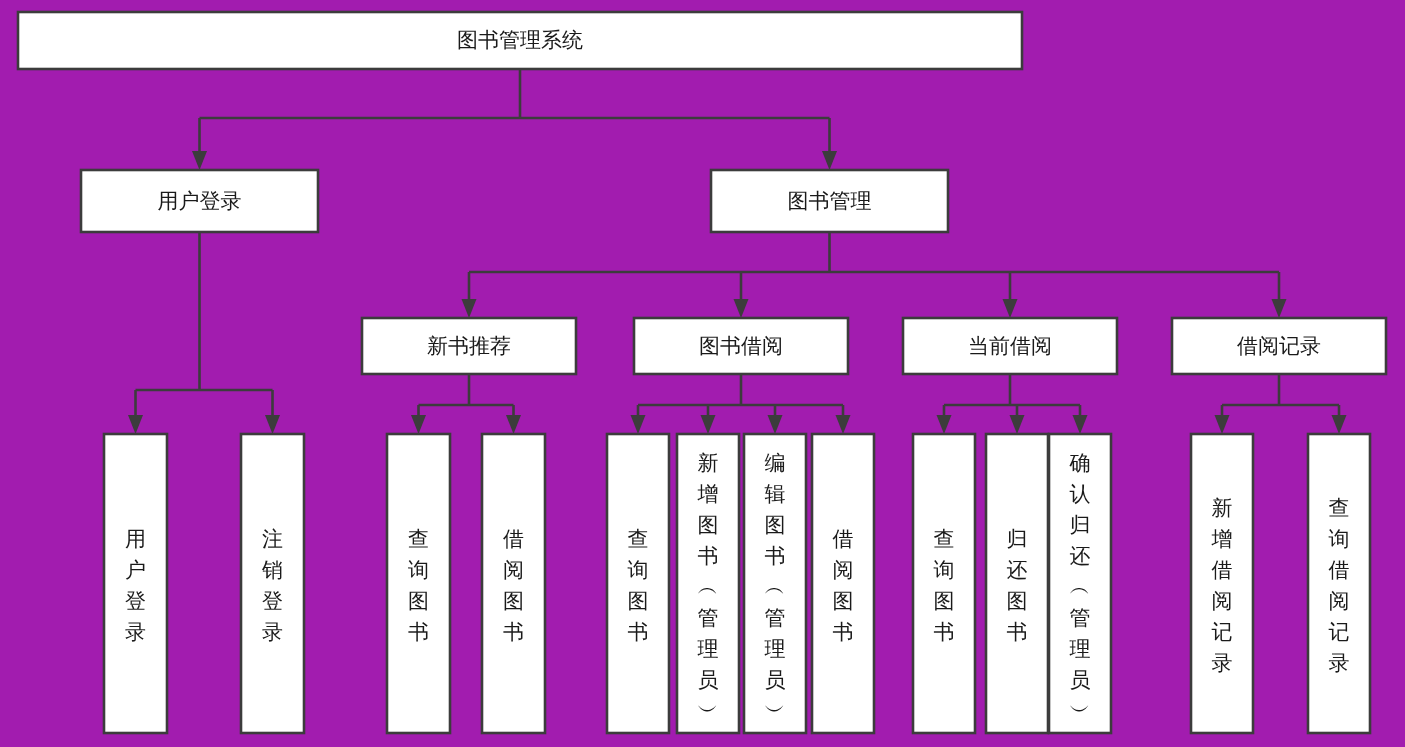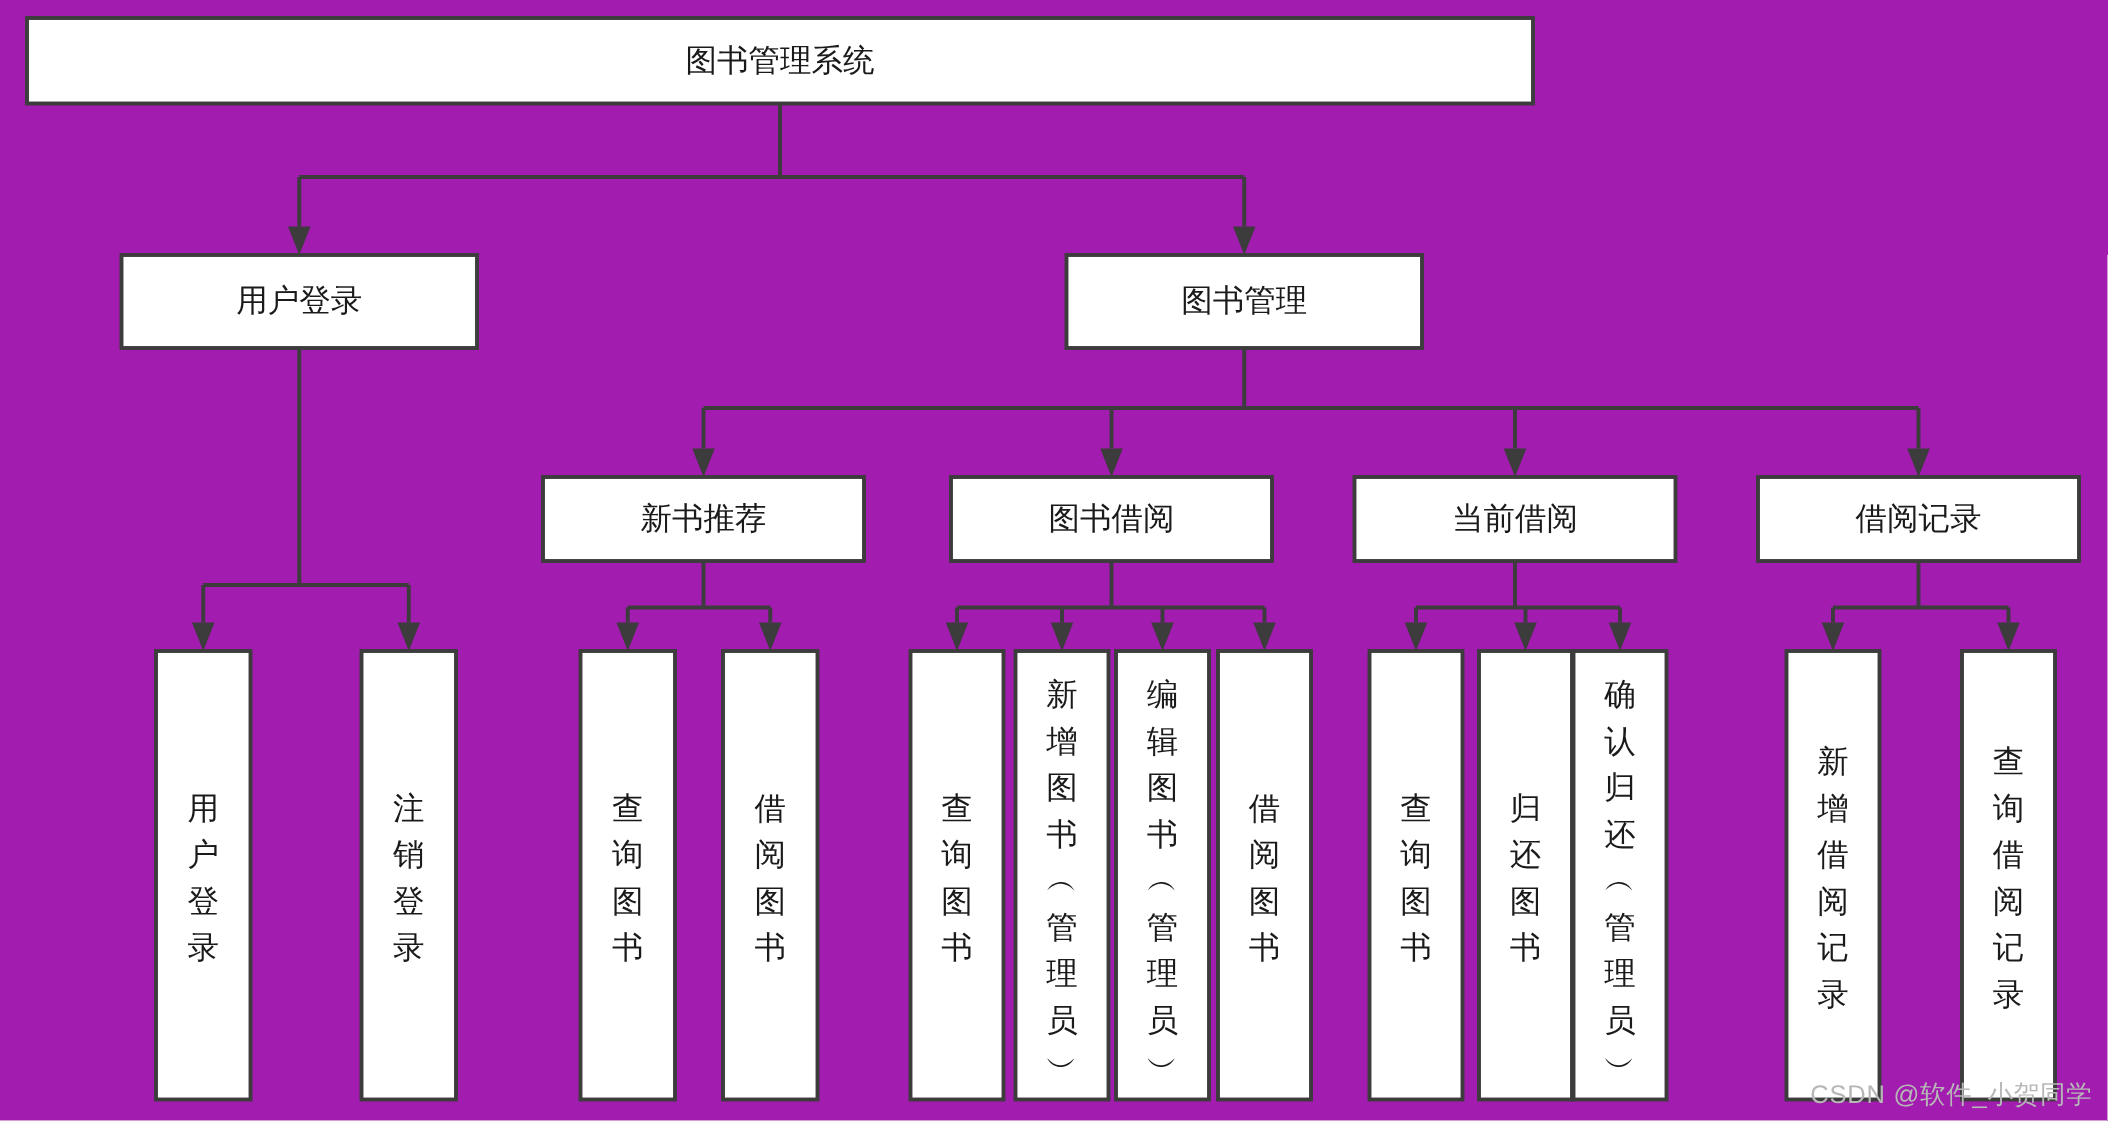--- a/index.html
+++ b/index.html
@@ -217,14 +217,13 @@
         <g>
           <rect class="node-box" x="1191" y="434" width="62" height="299"></rect>
           <text class="node-label-v" x="1222" y="514.68"><tspan x="1222" dy="0">新</tspan><tspan x="1222" dy="31">增</tspan><tspan x="1222" dy="31">借</tspan><tspan x="1222" dy="31">阅</tspan><tspan x="1222" dy="31">记</tspan><tspan x="1222" dy="31">录</tspan></text>
         </g>
         <g>
           <rect class="node-box" x="1308" y="434" width="62" height="299"></rect>
           <text class="node-label-v" x="1339" y="514.68"><tspan x="1339" dy="0">查</tspan><tspan x="1339" dy="31">询</tspan><tspan x="1339" dy="31">借</tspan><tspan x="1339" dy="31">阅</tspan><tspan x="1339" dy="31">记</tspan><tspan x="1339" dy="31">录</tspan></text>
         </g>
       </g>
     </svg>
-  <div class="watermark-text">CSDN @软件_小贺同学</div>
 </div>
 
 </body></html>

